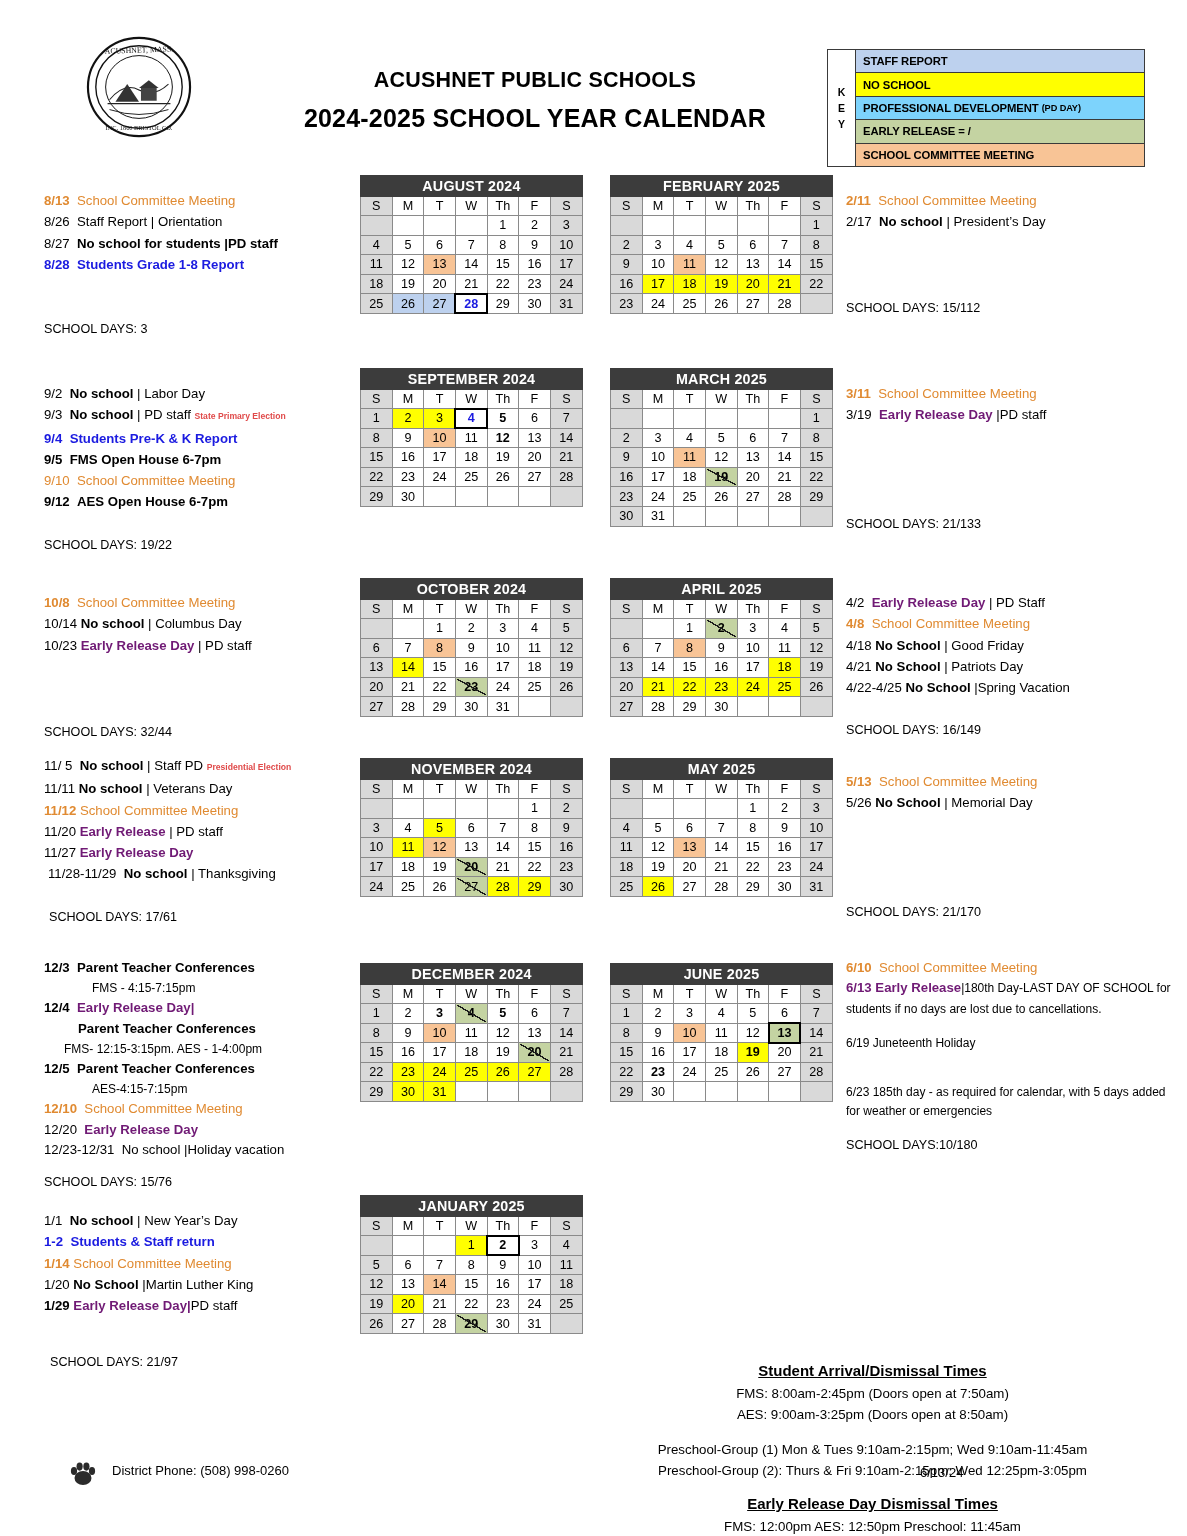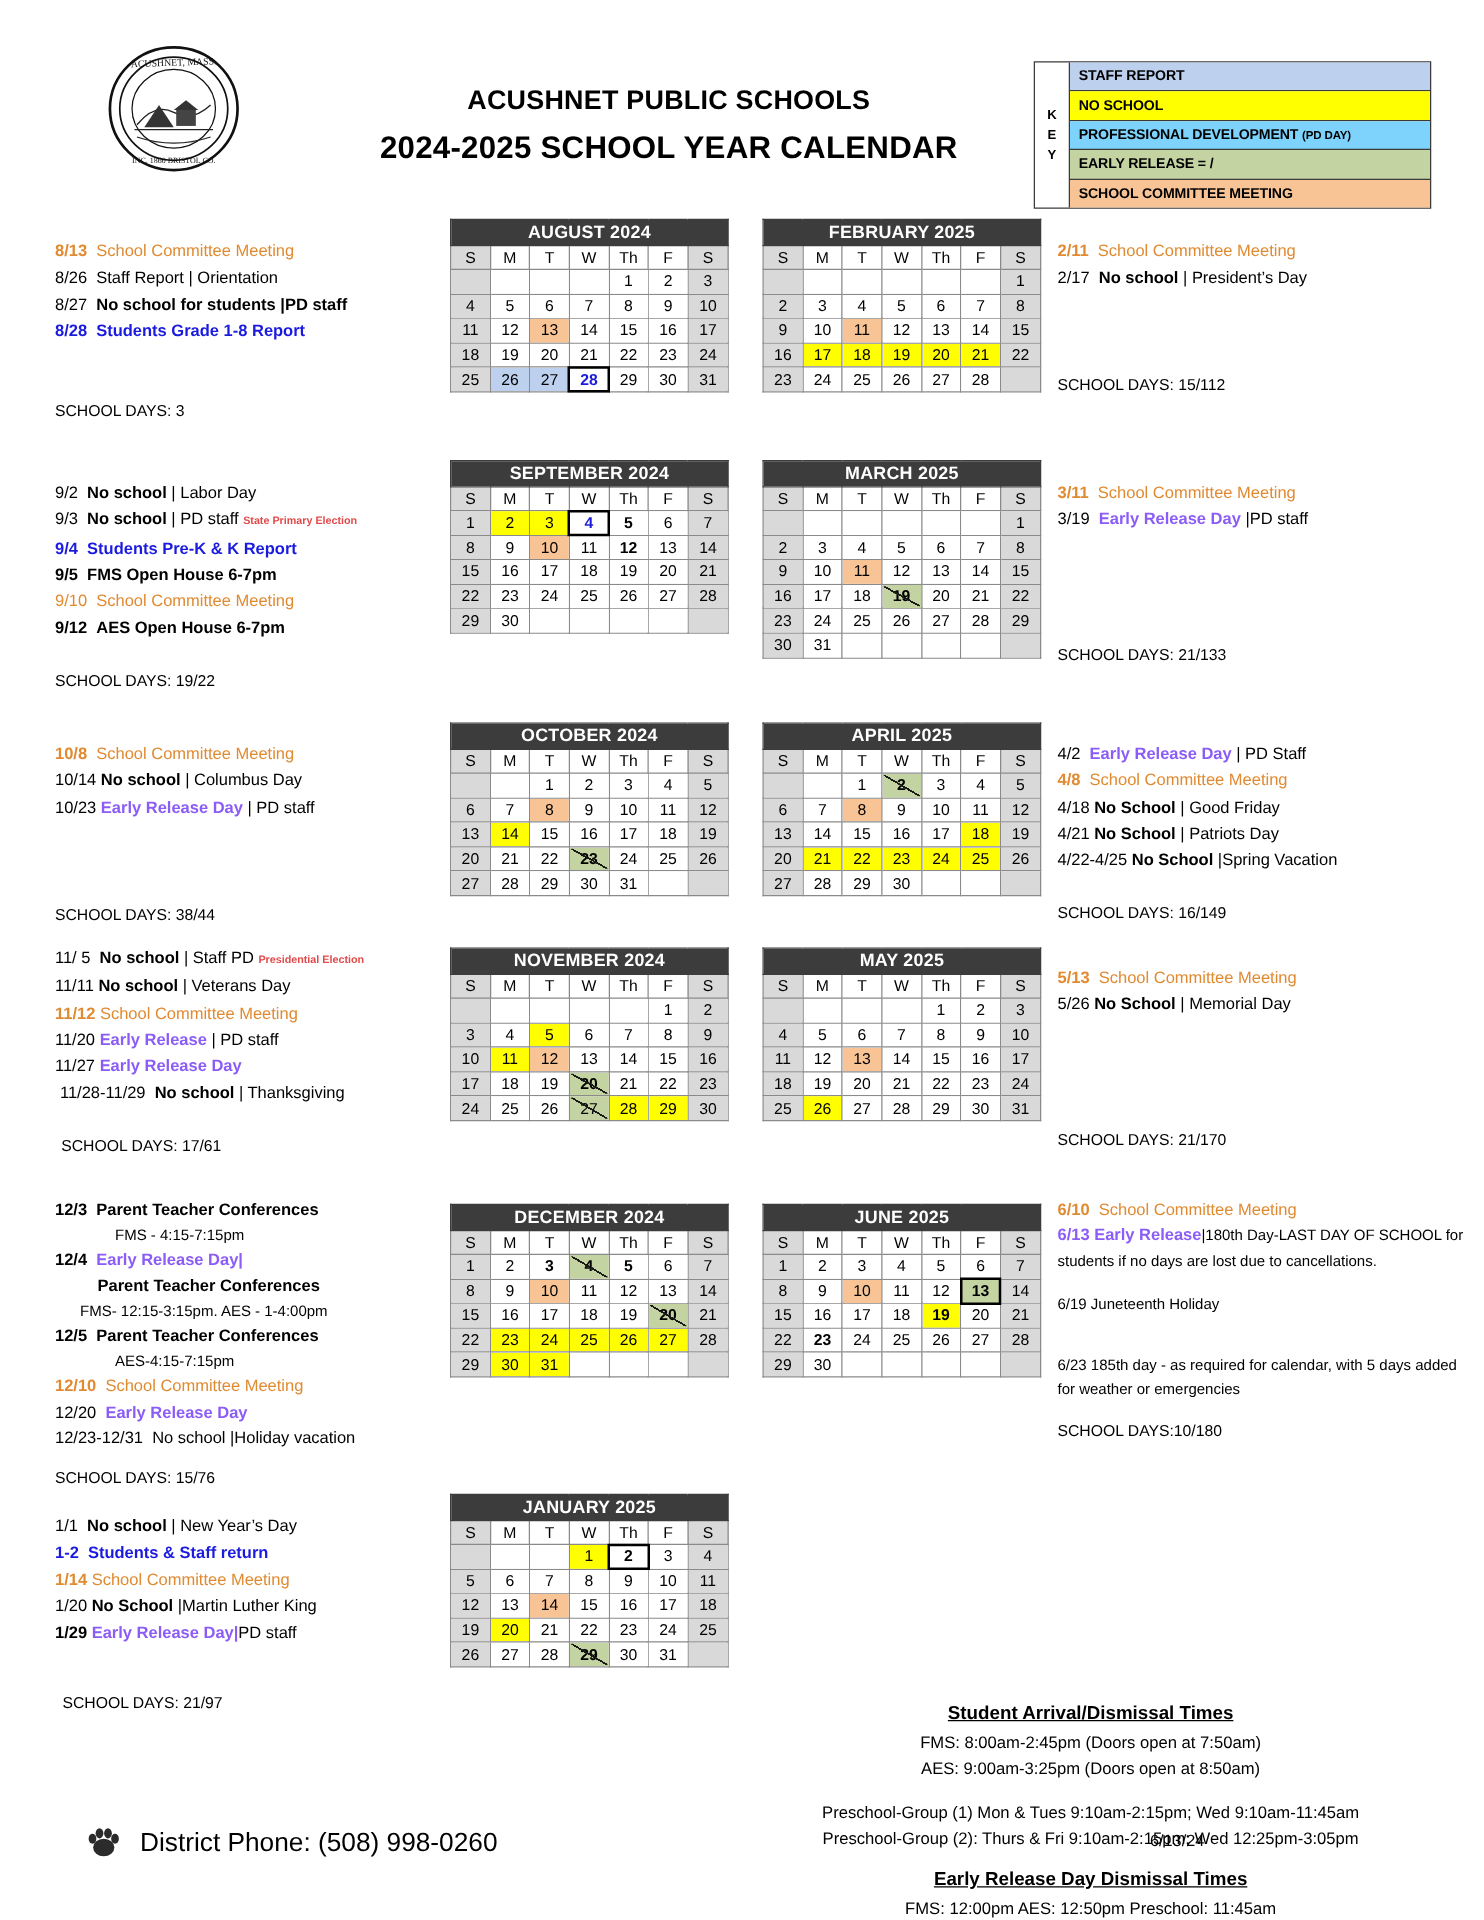--- a/index.html
+++ b/index.html
@@ -66,21 +66,21 @@
     font-size: 13.2px;
     line-height: 21.3px;
   }
   .notes.left  { left: 44px;  width: 312px; }
   .notes.right { left: 846px; width: 330px; }
 
   .nline { white-space: nowrap; }
   .nline.wrap { white-space: normal; }
   .b { font-weight: bold; }
   .orange { color: #E08A31; }
-  .green  { color: #8b5cf6; }
+  .green  { color: #701a75; }
   .blue   { color: #1B1BE0; }
   .red    { color: #E04A4A; }
   .tiny   { font-size: 8.6px; font-weight: bold; }
   .sub    { font-size: 12px; }
   .indent1 { padding-left: 48px; }
   .indent2 { padding-left: 34px; }
   .indent3 { padding-left: 20px; }
   .schooldays { font-size: 12.6px; }
 
   
@@ -148,21 +148,21 @@
     text-decoration: underline; margin-bottom: 4px;
   }
   .bi-l { font-size: 13.3px; line-height: 21px; }
   .bi-gap { height: 14px; }
 
   
   .footer { position: absolute; left: 0; top: 1455px; width: 1187px; height: 60px; }
   .paw { position: absolute; left: 68px; top: 4px; width: 30px; height: 30px; }
   .phone {
     position: absolute; left: 112px; top: 8px;
-    font-size: 21px;
+    font-size: 13px;
   }
   .fdate {
     position: absolute; left: 920px; top: 10px;
     font-size: 13px;
   }
 </style>
 </head>
 <body>
 
 <div class="header">
@@ -509,21 +509,21 @@
           <td class="blank"></td>
           <td class="empty"></td>
         </tr>
       </tbody>
   </table>
 
   <div class="notes left" style="top:422px">
     <div class="nline orange"><span class="b">10/8</span>&nbsp;&nbsp;<span>School Committee Meeting</span></div>
     <div class="nline"><span>10/14</span>&nbsp;<span class="b">No school</span> | Columbus Day</div>
     <div class="nline"><span>10/23</span>&nbsp;<span class="green b">Early Release Day</span> | PD staff</div>
-    <div class="schooldays" style="margin-top:66px">SCHOOL DAYS: 38/44</div>
+    <div class="schooldays" style="margin-top:66px">SCHOOL DAYS: 32/44</div>
   </div>
 
   <table class="cal" style="left:360px; top:408px">
     <tbody>
         <tr>
           <td class="mhead" colspan="7">OCTOBER 2024</td>
         </tr>
     <tr>
       <th class="dow we">S</th>
           <th class="dow">M</th>

